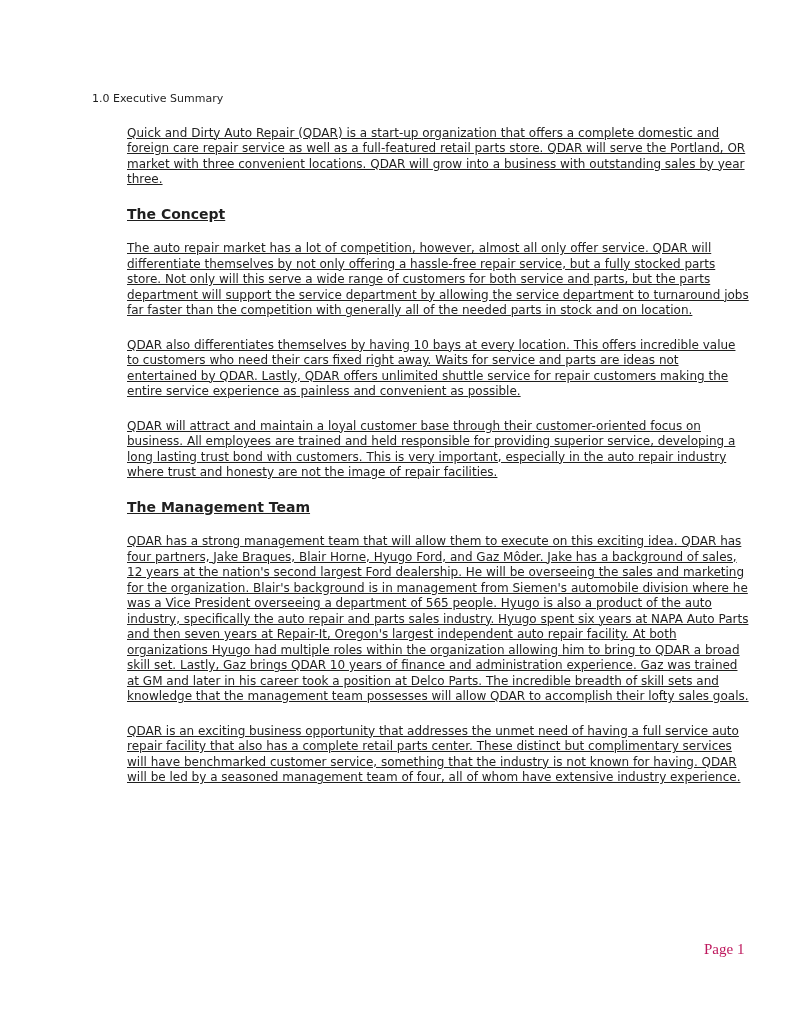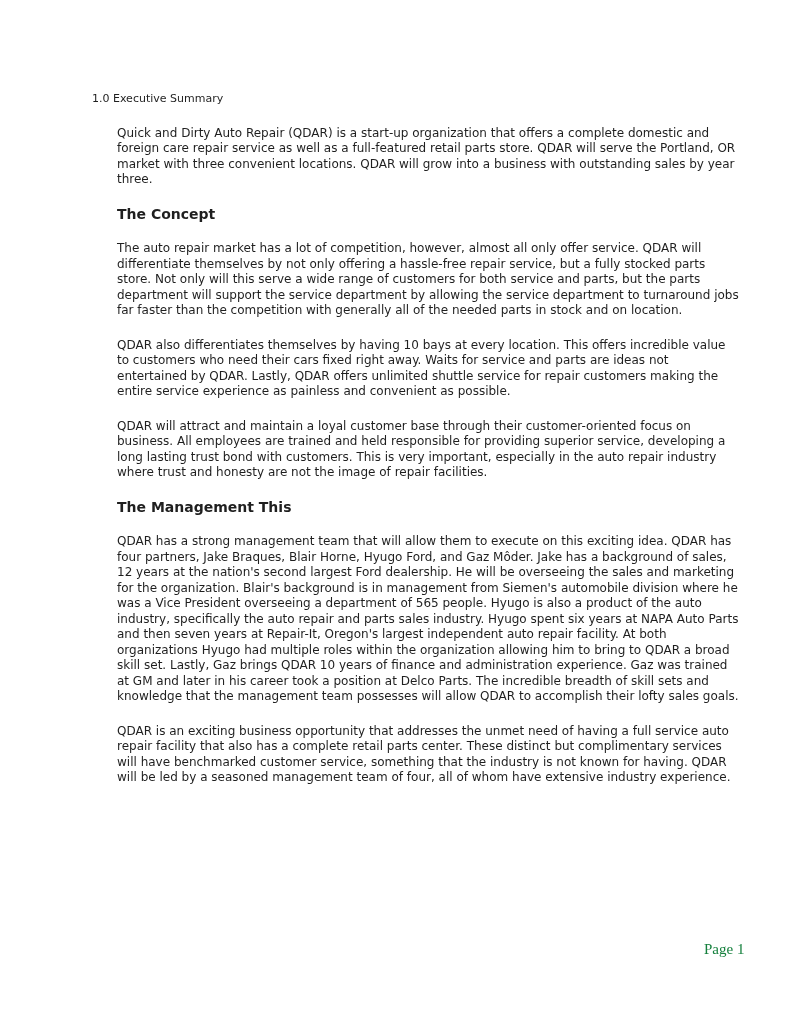--- a/index.html
+++ b/index.html
@@ -23,55 +23,56 @@
     width: 650px;
   }
   .doc-title {
     font-size: 11px;
     font-weight: 400;
     line-height: 15.5px;
     margin: 0 0 19px 0;
     color: #1f1f1f;
   }
   .body-block {
-    margin-left: 25px;
+    margin-left: 35px;
+    text-decoration: underline;
   }
   .para {
     font-size: 12px;
     line-height: 15.5px;
     margin: 0 0 19px 0;
     width: 624px;
   }
   .sec-heading {
     font-size: 14px;
     font-weight: 700;
     line-height: 15.5px;
     margin: 0 0 19px 0;
   }
   .page-number {
     position: absolute;
     left: 704px;
     top: 940px;
     font-family: "Liberation Serif", serif;
     font-size: 15px;
     line-height: 18px;
-    color: #15803d;
+    color: #be185d;
   }
 </style>
 </head>
 <body>
 
 <div class="page">
   <div class="content">
     <h1 class="doc-title">1.0 Executive Summary</h1>
     <div class="body-block">
       <p class="para">Quick and Dirty Auto Repair (QDAR) is a start-up organization that offers a complete domestic and foreign care repair service as well as a full-featured retail parts store. QDAR will serve the Portland, OR market with three convenient locations. QDAR will grow into a business with outstanding sales by year three.</p>
       <h2 class="sec-heading">The Concept</h2>
       <p class="para">The auto repair market has a lot of competition, however, almost all only offer service. QDAR will differentiate themselves by not only offering a hassle-free repair service, but a fully stocked parts store. Not only will this serve a wide range of customers for both service and parts, but the parts department will support the service department by allowing the service department to turnaround jobs far faster than the competition with generally all of the needed parts in stock and on location.</p>
       <p class="para">QDAR also differentiates themselves by having 10 bays at every location. This offers incredible value to customers who need their cars fixed right away. Waits for service and parts are ideas not entertained by QDAR. Lastly, QDAR offers unlimited shuttle service for repair customers making the entire service experience as painless and convenient as possible.</p>
       <p class="para">QDAR will attract and maintain a loyal customer base through their customer-oriented focus on business. All employees are trained and held responsible for providing superior service, developing a long lasting trust bond with customers. This is very important, especially in the auto repair industry where trust and honesty are not the image of repair facilities.</p>
-      <h2 class="sec-heading">The Management This</h2>
+      <h2 class="sec-heading">The Management Team</h2>
       <p class="para">QDAR has a strong management team that will allow them to execute on this exciting idea. QDAR has four partners, Jake Braques, Blair Horne, Hyugo Ford, and Gaz Môder. Jake has a background of sales, 12 years at the nation's second largest Ford dealership. He will be overseeing the sales and marketing for the organization. Blair's background is in management from Siemen's automobile division where he was a Vice President overseeing a department of 565 people. Hyugo is also a product of the auto industry, specifically the auto repair and parts sales industry. Hyugo spent six years at NAPA Auto Parts and then seven years at Repair-It, Oregon's largest independent auto repair facility. At both organizations Hyugo had multiple roles within the organization allowing him to bring to QDAR a broad skill set. Lastly, Gaz brings QDAR 10 years of finance and administration experience. Gaz was trained at GM and later in his career took a position at Delco Parts. The incredible breadth of skill sets and knowledge that the management team possesses will allow QDAR to accomplish their lofty sales goals.</p>
       <p class="para">QDAR is an exciting business opportunity that addresses the unmet need of having a full service auto repair facility that also has a complete retail parts center. These distinct but complimentary services will have benchmarked customer service, something that the industry is not known for having. QDAR will be led by a seasoned management team of four, all of whom have extensive industry experience.</p>
     </div>
   </div>
   <div class="page-number">Page 1</div>
 </div>
 
 </body></html>

